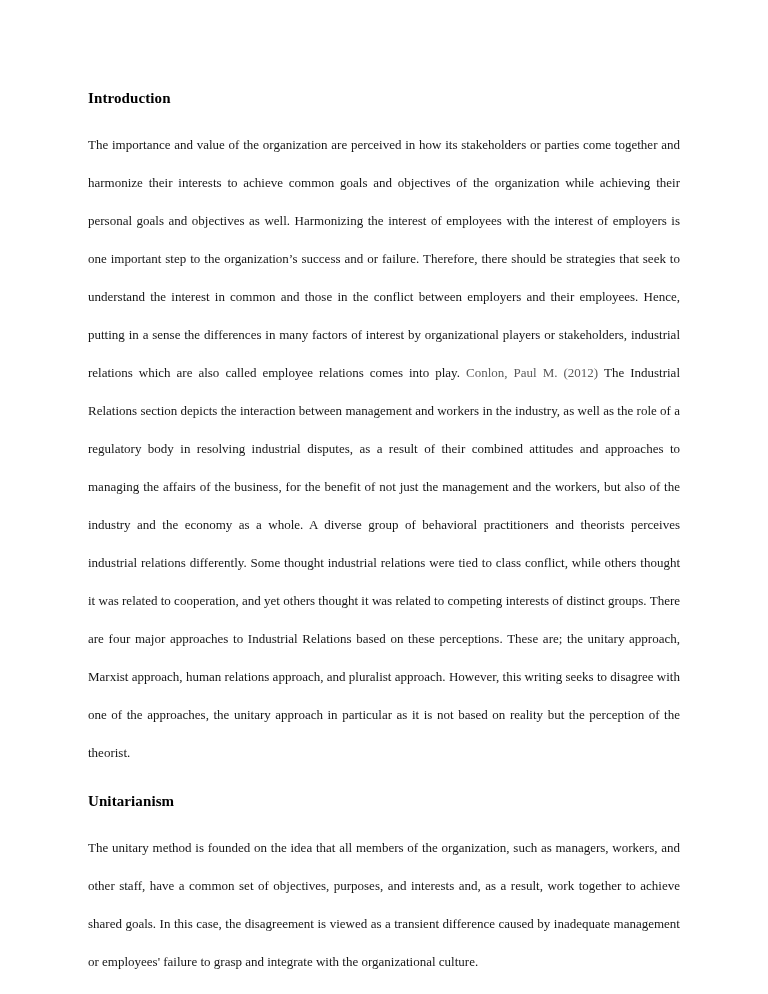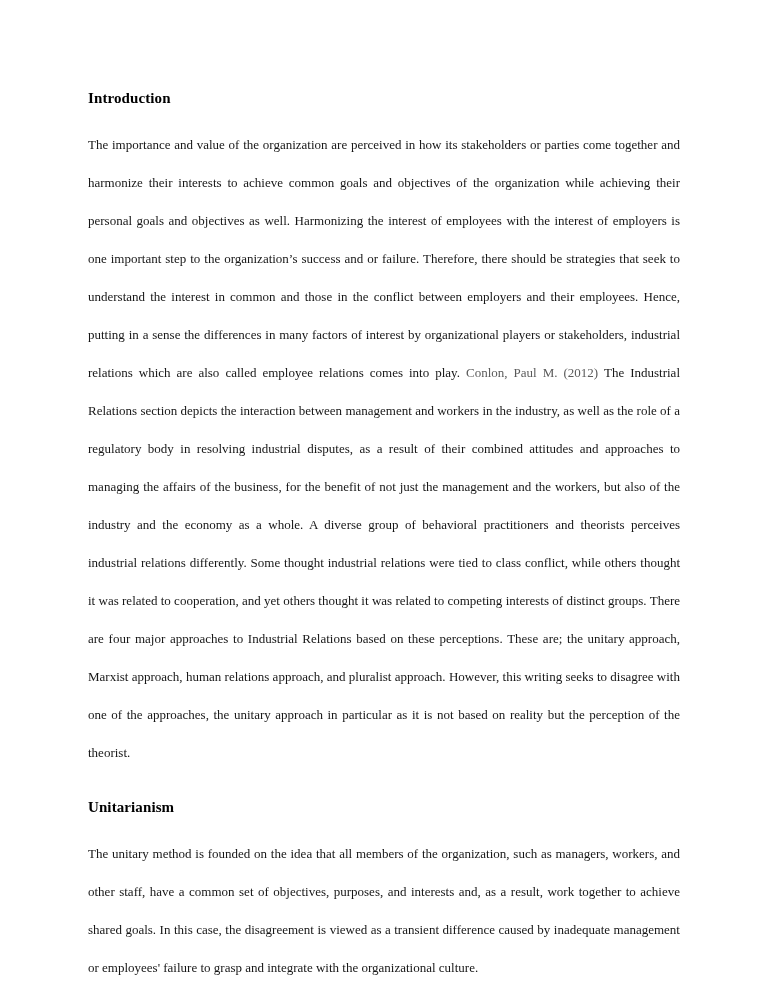--- a/index.html
+++ b/index.html
@@ -26,21 +26,21 @@
     font-family: "Liberation Serif", "DejaVu Serif", serif;
     font-size: 15px;
     font-weight: bold;
     color: #000000;
     line-height: 20px;
     margin: 0 0 18px 0;
     text-align: left;
     letter-spacing: 0.1px;
   }
   .doc-heading.spaced-above {
-    margin-top: 25px;
+    margin-top: 19px;
   }
   .doc-para {
     font-family: "Liberation Serif", "DejaVu Serif", serif;
     font-size: 13px;
     color: #161616;
     line-height: 38px;
     margin: 0 0 10px 0;
     text-align: justify;
     text-justify: inter-word;
     -webkit-hyphens: none;

